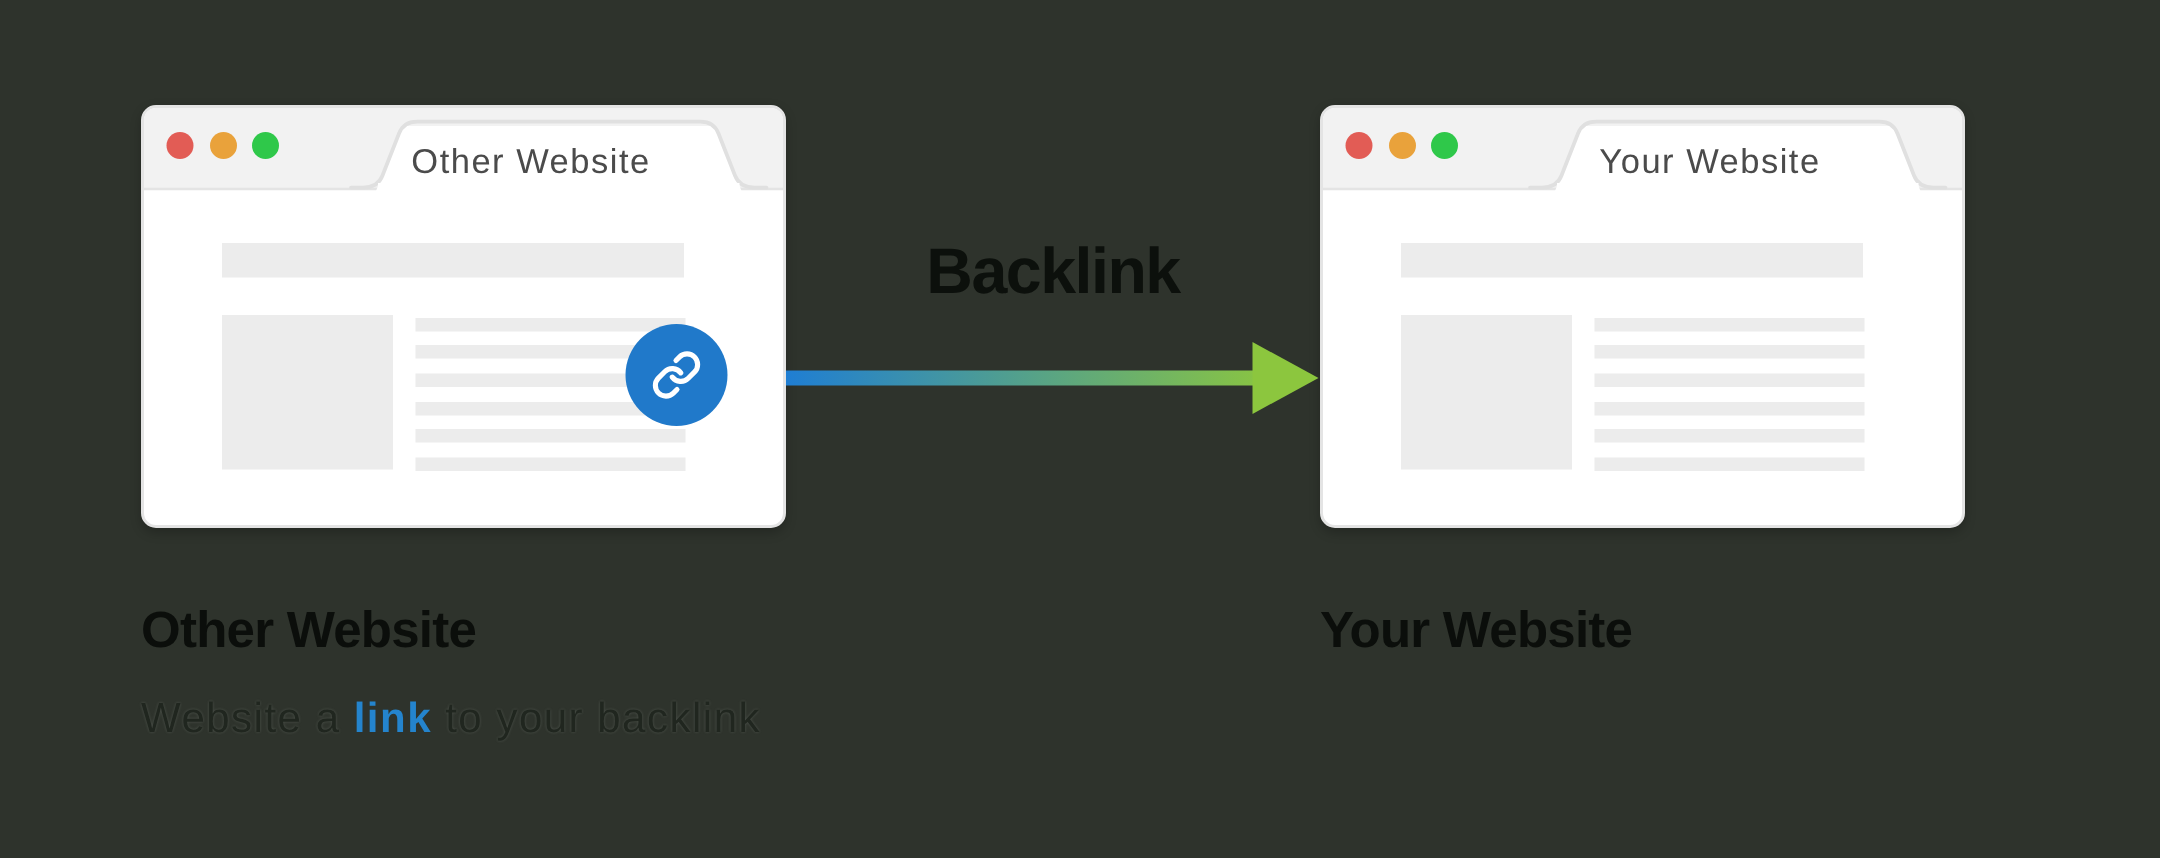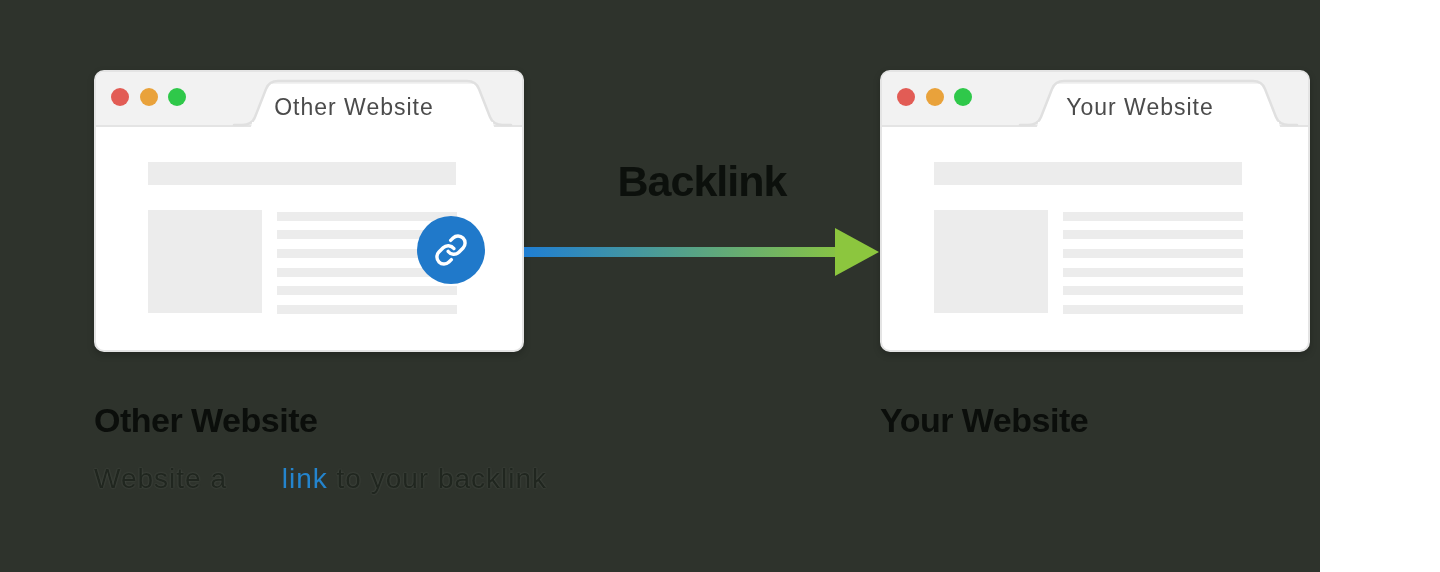--- a/index.html
+++ b/index.html
@@ -1,17 +1,17 @@
 <!DOCTYPE html>
 <html><head>
 <meta charset="utf-8">
 <style>
   html,body{margin:0;padding:0;}
   .stage{
-    position:relative; width:1320px; height:572px;
+    position:relative; width:1440px; height:572px;
     background:#2e332c; overflow:hidden;
     font-family:"Liberation Sans", sans-serif;
   }
   
   .win{
     position:absolute; top:70px; width:430px; height:282px;
     background:#ffffff; border:2px solid #e4e4e4; border-radius:10px;
     box-sizing:border-box; box-shadow:0 3px 7px rgba(0,0,0,0.22);
   }
   .win-left{left:94px;}
@@ -54,21 +54,21 @@
     position:absolute; top:400px; font-size:34px; font-weight:700;
     letter-spacing:-0.5px; color:#0b0e0b; line-height:1.2;
   }
   .caption-sub{
     position:absolute; top:462px; font-size:28px; letter-spacing:1px;
     color:#20261f; line-height:1.2;
     text-shadow:0 0 2px rgba(170,175,168,0.28);
   }
   .cap-left{left:94px;}
   .cap-right{left:880px;}
-  .hl{font-weight:400; text-shadow:none;margin-left:46px;}
+  .hl{font-weight:700; text-shadow:none;}
 </style>
 </head>
 <body>
 
 <div class="stage" style="background: rgb(46, 51, 44);">
 
   <div class="win win-left">
     <div class="win-header">
       <span class="dot dot-red" style="background: rgb(226, 92, 85);"></span>
       <span class="dot dot-orange" style="background: rgb(233, 162, 59);"></span>

